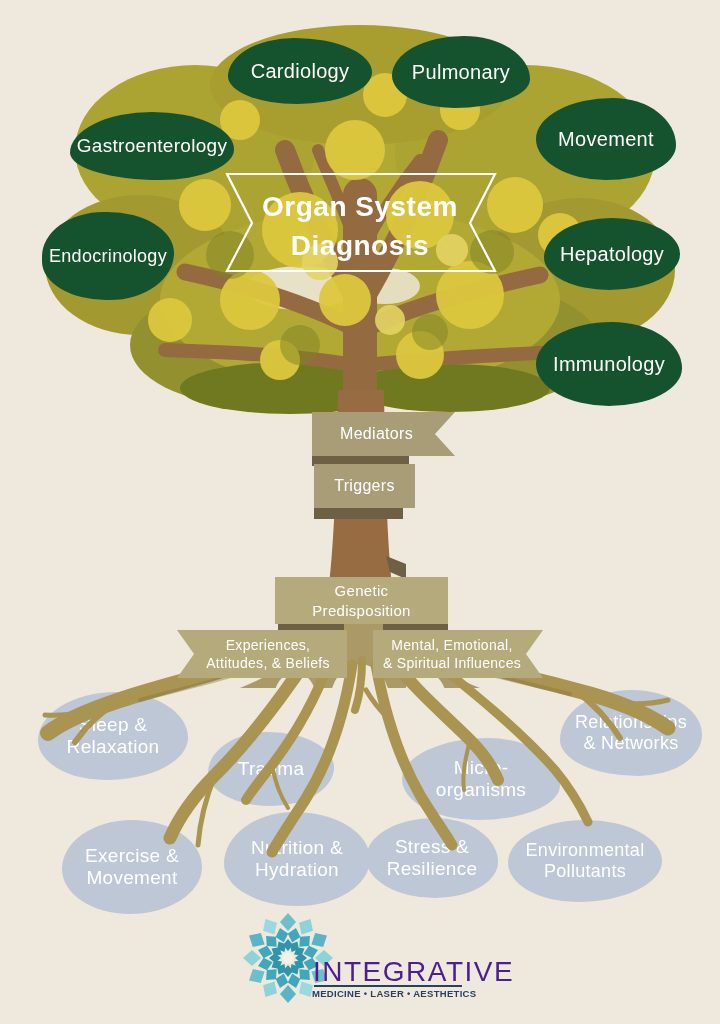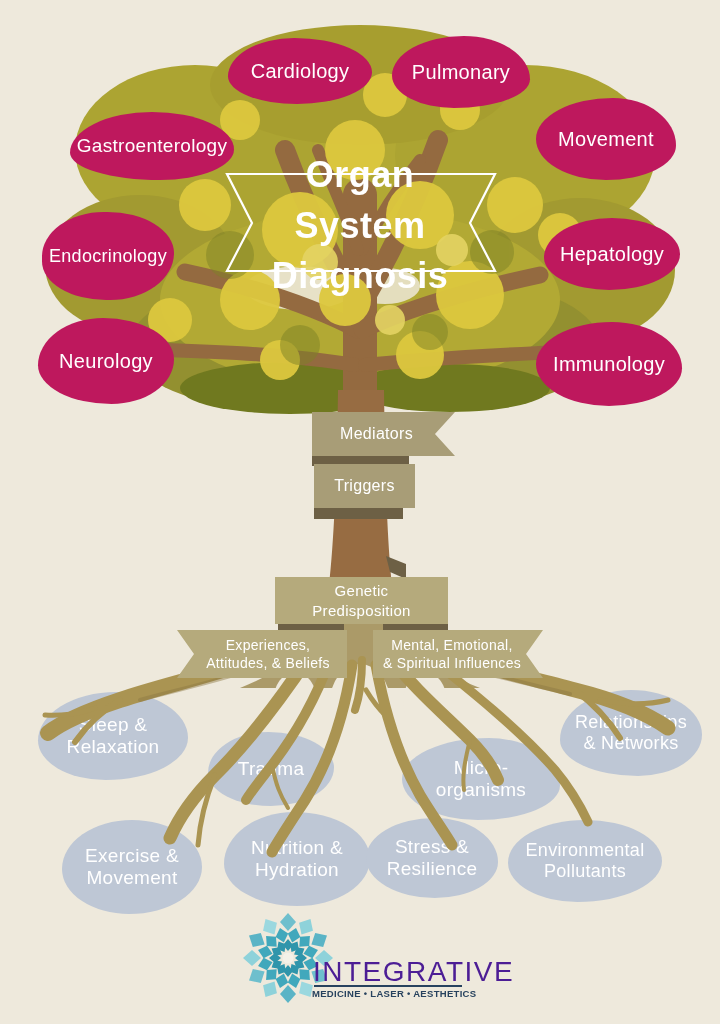--- a/index.html
+++ b/index.html
@@ -3,27 +3,27 @@
 <meta charset="utf-8">
 <style>
   html,body{margin:0;padding:0;background:#eee9dc;}
   .poster{position:relative;width:720px;height:1024px;overflow:hidden;background:#eee9dc;
           font-family:"Liberation Sans", sans-serif;}
   svg.layer{position:absolute;left:0;top:0;}
   .z0{z-index:0}.z2{z-index:2}.z3{z-index:3}
 
   .blob{position:absolute;display:flex;align-items:center;justify-content:center;
         text-align:center;color:#ffffff;z-index:3;}
-  .olive{background:#be185d;font-size:20px;letter-spacing:.3px;}
+  .olive{background:#14532d;font-size:20px;letter-spacing:.3px;}
   .rootblob{background:#bec7d5;z-index:1;font-size:19px;line-height:1.15;letter-spacing:.3px;}
   .rootblob span{display:block;}
 
   .title-text{position:absolute;left:245px;top:186px;width:230px;height:80px;z-index:3;
         display:flex;flex-direction:column;align-items:center;justify-content:center;
-        color:#fff;font-size:36px;font-weight:600;letter-spacing:.5px;line-height:1.4;text-align:center;}
+        color:#fff;font-size:28px;font-weight:600;letter-spacing:.5px;line-height:1.4;text-align:center;}
 
   .banner{position:absolute;display:flex;flex-direction:column;align-items:center;justify-content:center;
         text-align:center;color:#fff;z-index:3;line-height:1.3;letter-spacing:.3px;}
   .b-yellow{background:#e7c955;font-size:17px;font-weight:600;}
   .b-tan{background:#a89d77;font-size:16px;}
   .b-light{background:#b5aa7c;}
   .fold{position:absolute;background:#6d6045;z-index:3;}
 
   #banner-signs{left:273px;top:354px;width:175px;height:42px;
      clip-path:polygon(11% 0%,89% 0%,100% 100%,0% 100%);}
@@ -202,23 +202,20 @@
     <span>Gastroenterology</span>
     </div>
   <div class="blob olive" style="left:536px;top:98px;width:140px;height:82px;border-radius:55% 45% 50% 50% / 50% 58% 42% 50%;">
     <span>Movement</span>
     </div>
   <div class="blob olive" style="left:42px;top:212px;width:132px;height:88px;border-radius:48% 52% 50% 50% / 52% 48% 55% 45%;font-size:18px;">
     <span>Endocrinology</span>
     </div>
   <div class="blob olive" style="left:544px;top:218px;width:136px;height:72px;border-radius:50% 50% 52% 48% / 55% 50% 50% 45%;">
     <span>Hepatology</span>
-    </div>
-  <div class="blob olive" style="left:38px;top:318px;width:136px;height:86px;border-radius:48% 52% 46% 54% / 55% 48% 52% 45%;">
-    <span>Neurology</span>
     </div>
   <div class="blob olive" style="left:536px;top:322px;width:146px;height:84px;border-radius:52% 48% 50% 50% / 50% 55% 45% 50%;">
     <span>Immunology</span>
     </div>
 
   <div class="title-text">
     <div>Organ System</div>
     <div>Diagnosis</div>
   </div>
 

